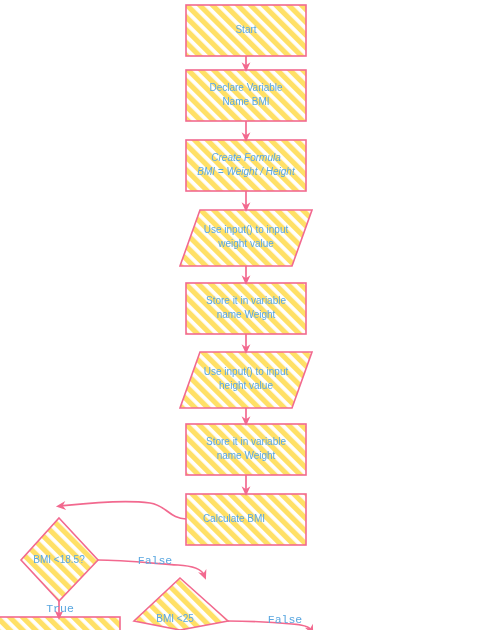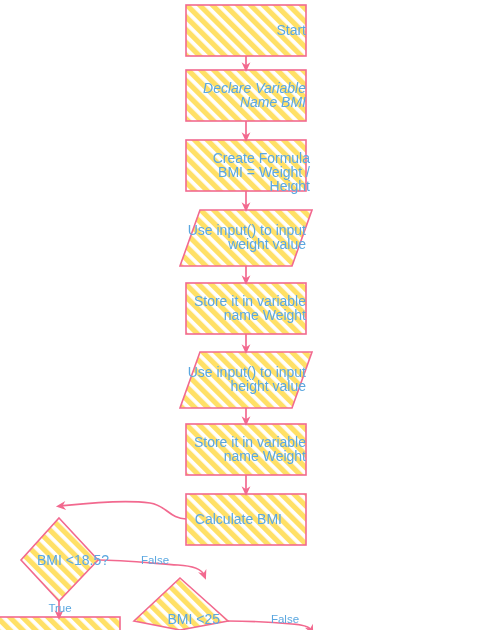--- a/index.html
+++ b/index.html
@@ -16,34 +16,34 @@
   }
   #canvas {
     position: absolute;
     top: 0; left: 0;
     width: 501px;
     height: 630px;
   }
   .node-label {
     position: absolute;
     color: #5aa7e0;
-    font-size: 14px;
+    font-size: 10px;
     line-height: 14px;
-    text-align: right;
+    text-align: center;
     font-family: "Liberation Sans", sans-serif;
     white-space: pre-line;
     pointer-events: none;
     text-shadow: 0 0 1px rgba(255,255,255,0.25);
   }
   .edge-label {
     position: absolute;
     color: #5aa7e0;
     font-size: 11.5px;
     line-height: 13px;
-    font-family: Liberation Sans, sans-serif;
+    font-family: Liberation Mono, monospace;
     text-align: center;
     background: transparent;
   }
 </style>
 </head>
 <body>
 
 <svg id="canvas" viewBox="0 0 501 630" xmlns="http://www.w3.org/2000/svg">
   <defs>
     <pattern id="hatch" width="9" height="9" patternTransform="rotate(-45)" patternUnits="userSpaceOnUse">
@@ -78,23 +78,23 @@
     <line x1="246" y1="408" x2="246" y2="421" marker-end="url(#arrowhead)"></line>
     <line x1="246" y1="475" x2="246" y2="491" marker-end="url(#arrowhead)"></line>
     <path d="M186,519 C170,519 166,505 150,503 C120,499 80,504 61,506" marker-end="url(#arrowhead)"></path>
     <path d="M98,560 C120,560 150,563 178,565 C196,566 202,570 204,575" marker-end="url(#arrowhead)"></path>
     <line x1="59" y1="601" x2="59" y2="615" marker-end="url(#arrowhead)"></line>
     <path d="M228,621 C250,621 270,622 292,624 C306,625 310,628 311,630" marker-end="url(#arrowhead)"></path>
   </g>
 </svg>
 
 <div class="node-label" style="left:186px; top:23px; width:120px;">Start</div>
-<div class="node-label" style="left:186px; top:81px; width:120px;font-style:italic;">Declare Variable
+<div class="node-label" style="left:186px; top:81px; width:120px;">Declare Variable
 Name BMI</div>
-<div class="node-label" style="left:182px; top:151px; width:128px;">Create Formula
+<div class="node-label" style="left:182px; top:151px; width:128px;font-style:italic;">Create Formula
 BMI = Weight / Height</div>
 <div class="node-label" style="left:186px; top:223px; width:120px;">Use input() to input
 weight value</div>
 <div class="node-label" style="left:186px; top:294px; width:120px;">Store it in variable
 name Weight</div>
 <div class="node-label" style="left:186px; top:365px; width:120px;">Use input() to input
 height value</div>
 <div class="node-label" style="left:186px; top:435px; width:120px;">Store it in variable
 name Weight</div>
 <div class="node-label" style="left:186px; top:512px; width:96px;">Calculate BMI</div>

